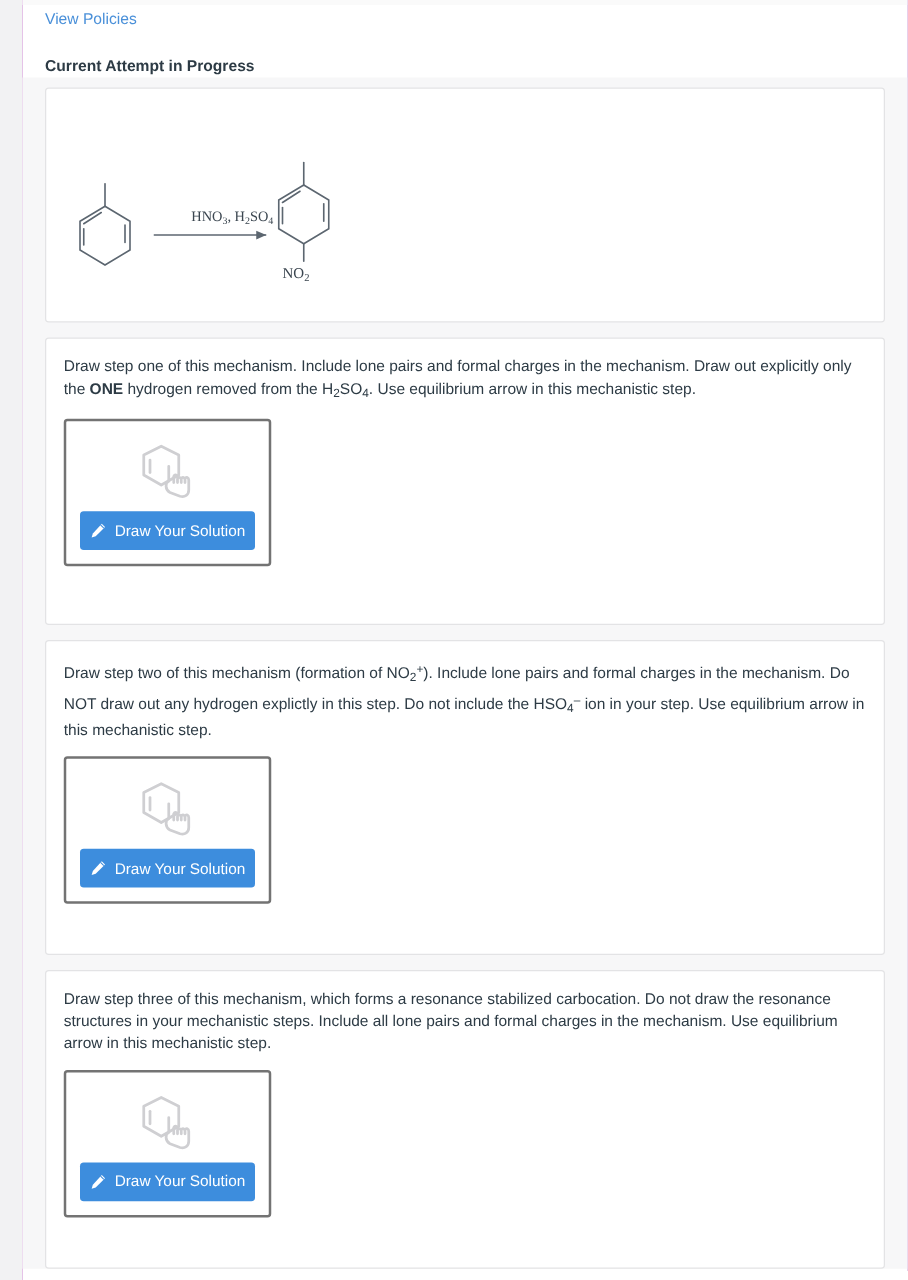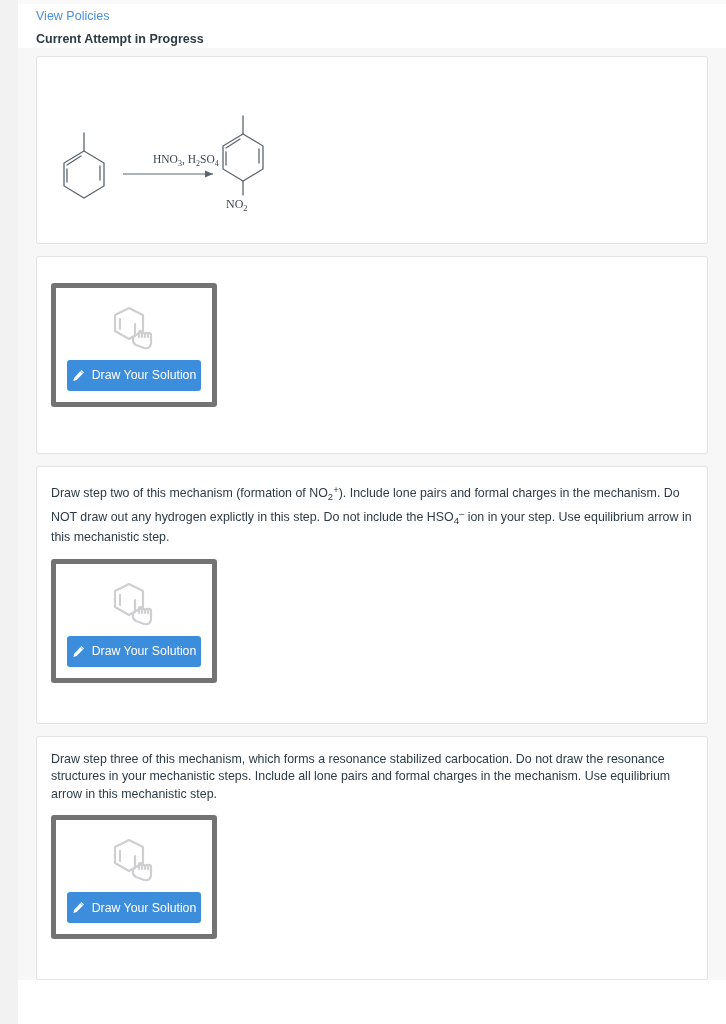--- a/index.html
+++ b/index.html
@@ -54,21 +54,21 @@
     line-height: 17px;
     text-decoration: none;
     cursor: pointer;
   }
 
   .attempt-title {
     font-size: 12.5px;
     font-weight: bold;
     color: #2d3b45;
     line-height: 18px;
-    margin-top: 5px;
+    margin-top: 20px;
   }
 
   .cards-area {
     padding: 8px 18px 0 18px;
     background: #f7f7f8;
   }
 
   .card {
     background: #ffffff;
     border: 1px solid #e3e3e5;
@@ -94,21 +94,21 @@
     height: 150px;
     position: relative;
     margin-top: 10px;
   }
   .scheme svg { display: block; }
 
   
   .draw-box {
     margin-top: 12px;
     width: 166px;
-    border: 5px solid #737373;
+    border: 2px solid #737373;
     border-radius: 3px;
     background: #ffffff;
     padding: 10px 11px 11px 11px;
   }
 
   .draw-placeholder {
     height: 62px;
     display: flex;
     align-items: center;
     justify-content: center;
@@ -191,20 +191,23 @@
                 <line x1="192" y1="100" x2="192" y2="114"></line>
               </g>
               <text x="175" y="127" font-family="&quot;Liberation Serif&quot;, serif" font-size="12" fill="#3b4650">NO<tspan font-size="8.5" dy="3">2</tspan></text>
             </svg>
           </div>
         </div>
       </div>
 
       <div class="card card-step">
         <div class="card-inner">
+          <div class="prompt-text">
+            Draw step one of this mechanism. Include lone pairs and formal charges in the mechanism. Draw out explicitly only the <b>ONE</b> hydrogen removed from the H<sub>2</sub>SO<sub>4</sub>. Use equilibrium arrow in this mechanistic step.
+          </div>
 
           <div class="draw-box">
             <div class="draw-placeholder">
               <svg width="52" height="52" viewBox="0 0 52 52">
                 <g stroke="#cfcfd2" stroke-width="2.2" fill="none" stroke-linecap="round" stroke-linejoin="round">
                   <polygon points="21,5 35,12 35,28 21,36 7,28 7,12"></polygon>
                   <line x1="12" y1="16" x2="12" y2="26"></line>
 
                   <path d="M27,21 L27,33 M27,33 C24,34 24,40 28,42
                            L36,45 C40,46 43,44 43,40 L43,32

